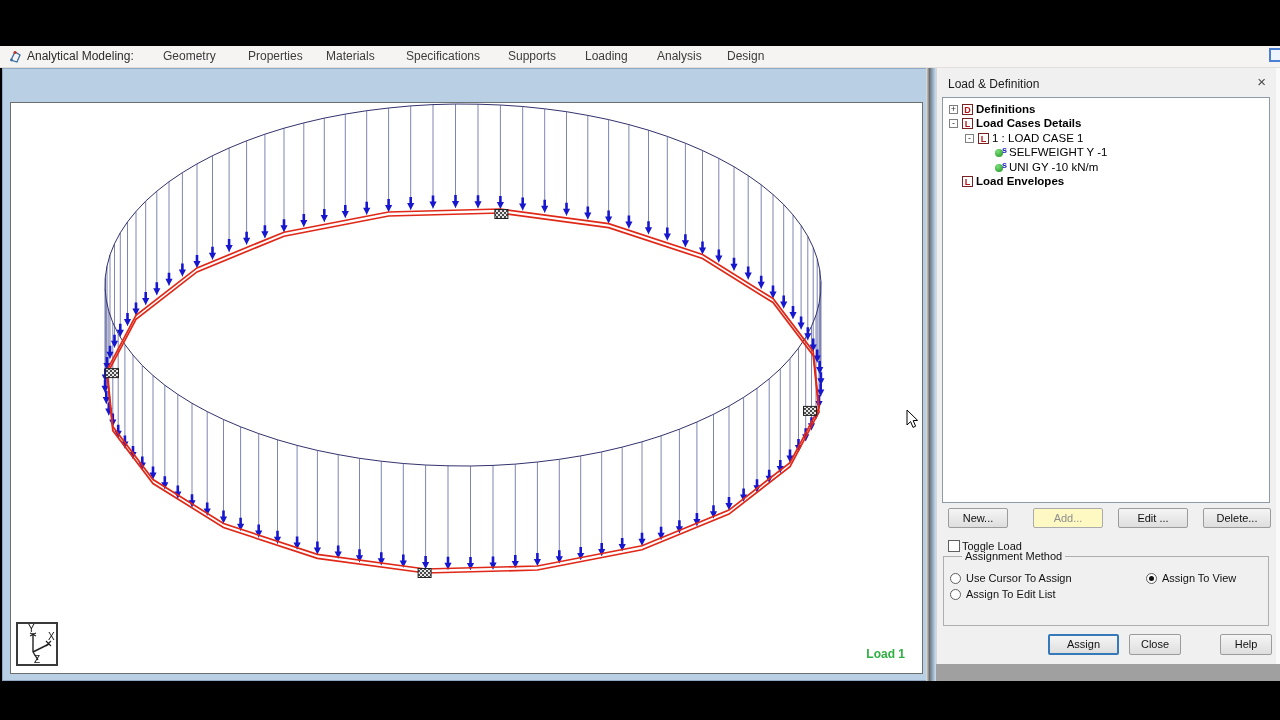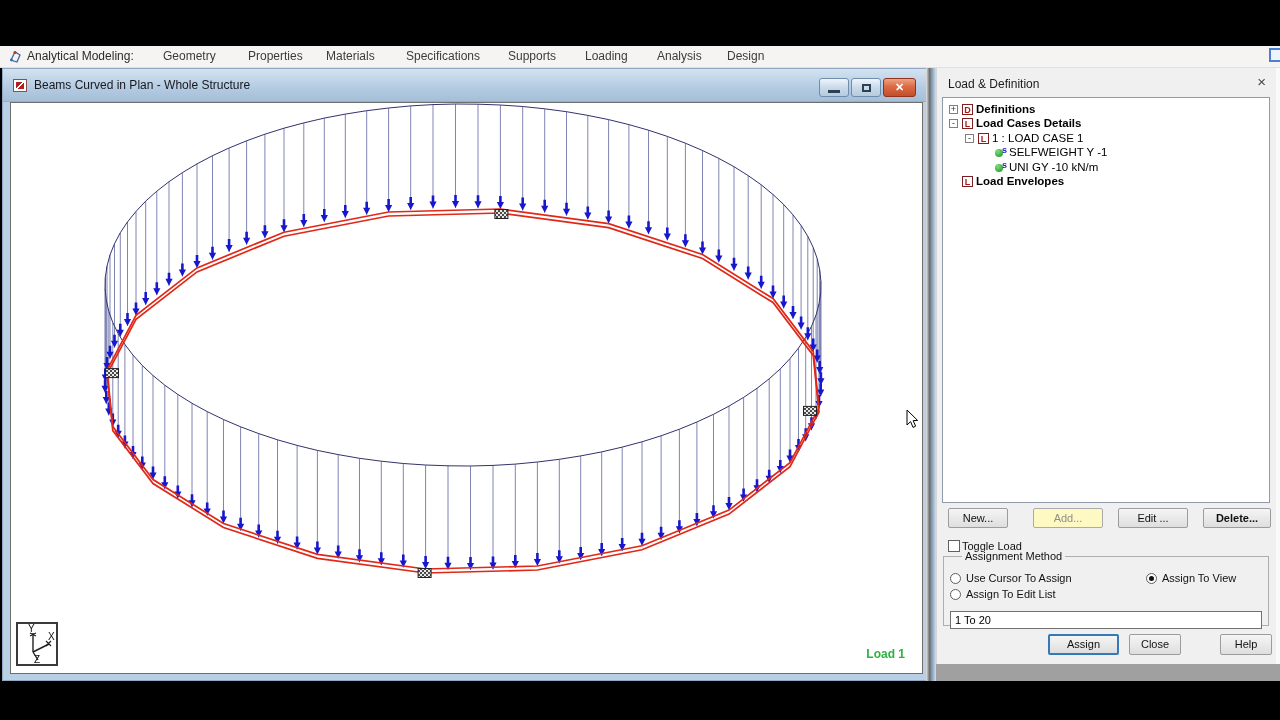--- a/index.html
+++ b/index.html
@@ -81,21 +81,21 @@
   .ball i { position:absolute; left:7px; top:-4px; font-size:9px; font-style:normal;
             color:#2222cc; font-weight:bold; }
 
   .btn { position:absolute; height:20px; font-size:11px; color:#111; text-align:center;
          line-height:18px; border:1px solid #9c9c9c; border-radius:2px;
          background:linear-gradient(#f5f5f5,#dedede); }
   .btn.disabled { background:#fef9c3; color:#8e8e8e; border-color:#ababab; }
   #btn-new    { left:11px;  top:440px; width:60px; }
   #btn-add    { left:96px;  top:440px; width:70px; }
   #btn-edit   { left:181px; top:440px; width:70px; }
-  #btn-delete { left:266px; top:440px; width:68px;font-weight:bold; }
+  #btn-delete { left:266px; top:440px; width:68px; }
 
   #toggle-row { position:absolute; left:11px; top:471px; height:14px; display:flex;
                 align-items:center; gap:2px; font-size:11px; color:#111; }
   .cb { width:12px; height:12px; border:1px solid #606060; background:#fff; }
 
   #assign-group { position:absolute; left:6px; top:482px; width:326px; height:76px;
                   border:1px solid #aeaeae; }
   #assign-group legend { font-size:11px; color:#111; padding:0 3px; margin-left:18px; }
   #radio-grid { position:absolute; left:6px; top:10px; width:314px;
                 display:grid; grid-template-columns:196px 1fr; row-gap:4px; }
@@ -132,35 +132,20 @@
   <span class="mi mi-2">Materials</span>
   <span class="mi mi-3">Specifications</span>
   <span class="mi mi-4">Supports</span>
   <span class="mi mi-5 active">Loading</span>
   <span class="mi mi-6">Analysis</span>
   <span class="mi mi-7">Design</span>
   <span id="menu-corner-icon"></span>
 </div>
 
 <div class="abs" id="child-window">
-  <div id="title-bar">
-    <span id="window-icon"></span>
-    <span id="window-title">Beams Curved in Plan - Whole Structure</span>
-    <div id="win-btns">
-      <div class="wbtn">
-          <span class="glyph-min"></span>
-        </div>
-      <div class="wbtn">
-          <span class="glyph-max"></span>
-        </div>
-      <div class="wbtn close">
-          <span>✕</span>
-        </div>
-    </div>
-  </div>
 
   <div id="viewport">
     <svg id="structure-svg" width="911" height="570" viewBox="0 0 911 570">
         <defs>
           <pattern id="hatch" width="4" height="4" patternUnits="userSpaceOnUse">
             <rect width="4" height="4" fill="#e6e6e6"></rect>
             <path d="M0,4 L4,0 M0,0 L4,4" stroke="#4a4a4a" stroke-width="1"></path>
           </pattern>
         </defs>
         <path d="M489.4,2.0L489.4,106.0M511.7,3.5L511.7,107.5M533.7,5.8L533.7,109.8M555.5,8.7L555.5,112.7M576.8,12.4L576.8,116.4M597.6,16.6L597.6,120.6M617.9,21.6L617.9,125.6M637.5,27.2L637.5,131.2M656.3,33.4L656.3,137.4M674.4,40.2L674.4,144.2M691.5,47.5L691.5,151.5M707.8,55.4L707.8,159.4M723.0,63.7L723.0,167.7M737.2,72.6L737.2,176.6M750.2,81.8L750.2,185.8M762.0,91.5L762.0,195.5M772.7,101.5L772.7,205.5M782.0,111.9L782.0,215.9M790.1,122.5L790.1,226.5M796.8,133.3L796.8,237.3M802.2,144.4L802.2,248.4M806.2,155.6L806.2,259.6M808.7,166.9L808.7,270.9M809.9,178.2L809.9,282.2M809.7,189.6L809.7,293.6M808.0,200.9L808.0,304.9M805.0,212.2L805.0,316.2M800.5,223.3L800.5,327.3M794.7,234.3L794.7,338.3M787.5,245.1L787.5,349.1M779.0,255.6L779.0,359.6M769.3,265.9L769.3,369.9M758.2,275.8L758.2,379.8M746.0,285.3L746.0,389.3M732.6,294.4L732.6,398.4M718.0,303.1L718.0,407.1M702.5,311.3L702.5,415.3M685.9,319.0L685.9,423.0M668.4,326.2L668.4,430.2M650.1,332.8L650.1,436.8M631.0,338.8L631.0,442.8M611.2,344.1L611.2,448.1M590.7,348.9L590.7,452.9M569.7,352.9L569.7,456.9M548.3,356.3L548.3,460.3M526.4,359.0L526.4,463.0M504.3,361.1L504.3,465.1M482.0,362.4L482.0,466.4M459.5,363.0L459.5,467.0M437.0,362.8L437.0,466.8M414.6,362.0L414.6,466.0M392.3,360.5L392.3,464.5M370.3,358.2L370.3,462.2M348.5,355.3L348.5,459.3M327.2,351.6L327.2,455.6M306.4,347.4L306.4,451.4M286.1,342.4L286.1,446.4M266.5,336.8L266.5,440.8M247.7,330.6L247.7,434.6M229.6,323.8L229.6,427.8M212.5,316.5L212.5,420.5M196.2,308.6L196.2,412.6M181.0,300.3L181.0,404.3M166.8,291.4L166.8,395.4M153.8,282.2L153.8,386.2M142.0,272.5L142.0,376.5M131.3,262.5L131.3,366.5M122.0,252.1L122.0,356.1M113.9,241.5L113.9,345.5M107.2,230.7L107.2,334.7M101.8,219.6L101.8,323.6M97.8,208.4L97.8,312.4M95.3,197.1L95.3,301.1M94.1,185.8L94.1,289.8M94.3,174.4L94.3,278.4M96.0,163.1L96.0,267.1M99.0,151.8L99.0,255.8M103.5,140.7L103.5,244.7M109.3,129.7L109.3,233.7M116.5,118.9L116.5,222.9M125.0,108.4L125.0,212.4M134.7,98.1L134.7,202.1M145.8,88.2L145.8,192.2M158.0,78.7L158.0,182.7M171.4,69.6L171.4,173.6M186.0,60.9L186.0,164.9M201.5,52.7L201.5,156.7M218.1,45.0L218.1,149.0M235.6,37.8L235.6,141.8M253.9,31.2L253.9,135.2M273.0,25.2L273.0,129.2M292.8,19.9L292.8,123.9M313.3,15.1L313.3,119.1M334.3,11.1L334.3,115.1M355.7,7.7L355.7,111.7M377.6,5.0L377.6,109.0M399.7,2.9L399.7,106.9M422.0,1.6L422.0,105.6M444.5,1.0L444.5,105.0M467.0,1.2L467.0,105.2" stroke="#7077aa" stroke-width="0.9" fill="none"></path>
@@ -254,21 +239,20 @@
         </label>
         <label class="radio">
           <span class="rb sel"></span>
           <span>Assign To View</span>
         </label>
         <label class="radio">
           <span class="rb"></span>
           <span>Assign To Edit List</span>
         </label>
       </div>
-    <input id="list-input" type="text" value="1 To 20" style="">
   </fieldset>
 
   <div class="action-btn" id="btn-assign">Assign</div>
   <div class="action-btn" id="btn-close">Close</div>
   <div class="action-btn" id="btn-help">Help</div>
 </div>
 
 <div class="abs" id="panel-strip"></div>
 <div class="abs" id="panel-edge"></div>
 <div class="abs" id="bottom-bar"></div>

